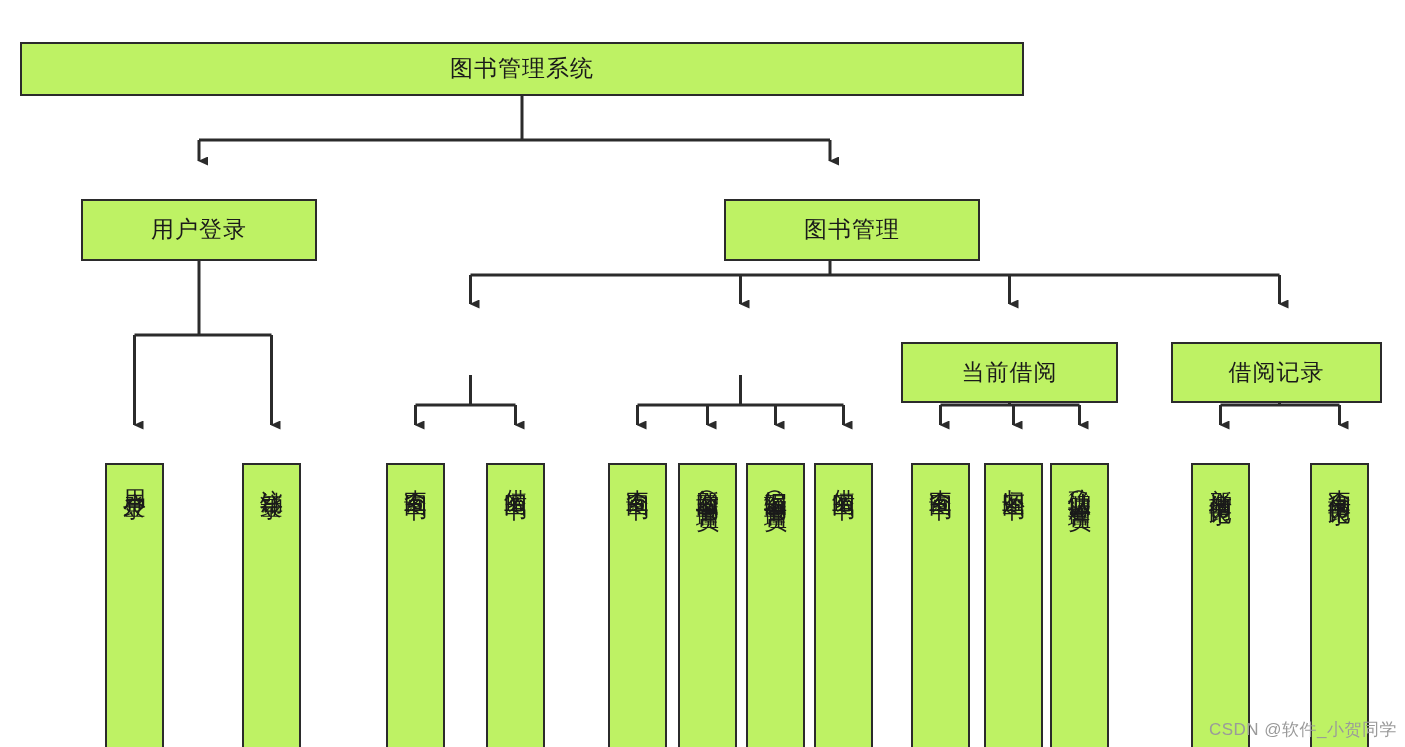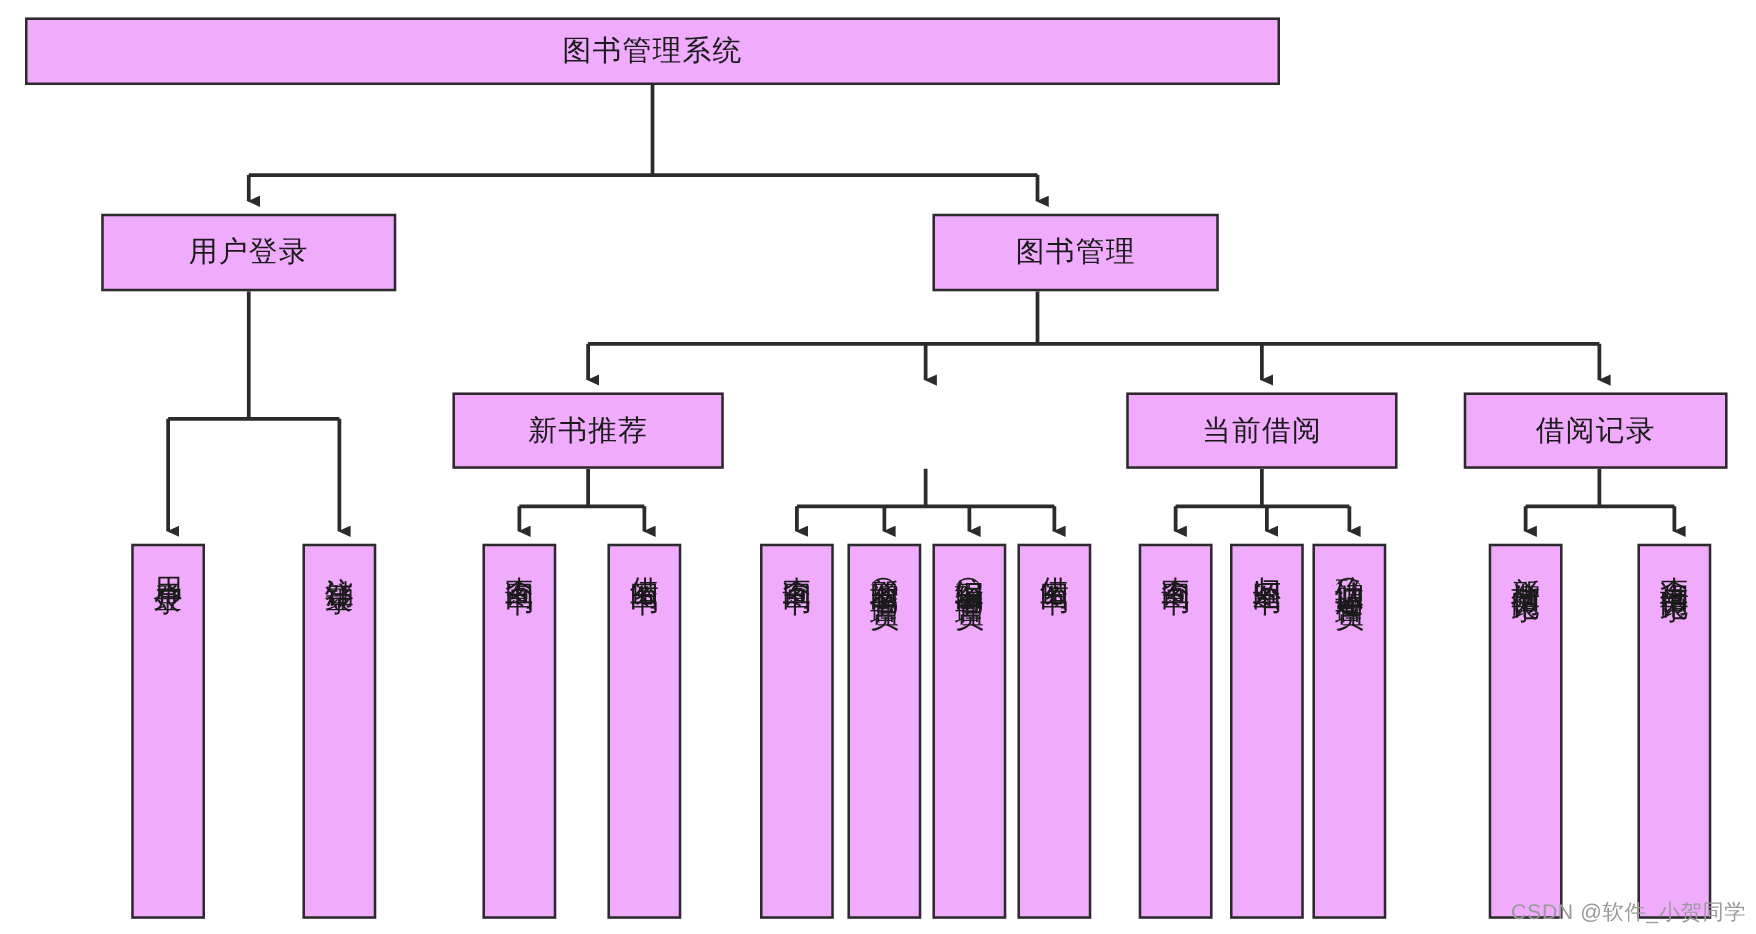--- a/index.html
+++ b/index.html
@@ -22,26 +22,27 @@
     position: absolute;
     left: 0;
     top: 0;
     width: 1405px;
     height: 747px;
     pointer-events: none;
   }
   .node {
     position: absolute;
     box-sizing: border-box;
-    background: #f0abfc;
+    background: #bef264;
     border: 2px solid #2b2b2b;
     display: flex;
     align-items: center;
     justify-content: center;
     z-index: 2;
+    margin-top: 28px;
   }
   .node-label {
     color: #1a1a1a;
     text-align: center;
     line-height: 1.18;
     white-space: pre;
   }
   .node.horizontal .node-label {
     font-size: 23px;
     letter-spacing: 1px;
@@ -117,27 +118,24 @@
       </g>
   </svg>
 
   <div class="node horizontal" style="left: 20px; top: 14px; width: 1004px; height: 54px;">
     <span class="node-label">图书管理系统</span>
   </div>
 
   <div class="node horizontal" style="left: 81px; top: 171px; width: 236px; height: 62px;">
     <span class="node-label">用户登录</span>
   </div>
-  <div class="node horizontal" style="left: 746px; top: 171px; width: 229px; height: 62px;">
+  <div class="node horizontal" style="left: 724px; top: 171px; width: 256px; height: 62px;">
     <span class="node-label">图书管理</span>
   </div>
 
-  <div class="node horizontal" style="left: 362px; top: 314px; width: 217px; height: 61px;">
-    <span class="node-label">新书推荐</span>
-  </div>
   <div class="node horizontal" style="left: 901px; top: 314px; width: 217px; height: 61px;">
     <span class="node-label">当前借阅</span>
   </div>
   <div class="node horizontal" style="left: 1171px; top: 314px; width: 211px; height: 61px;">
     <span class="node-label">借阅记录</span>
   </div>
 
   <div class="node vertical" style="left: 105px; top: 435px; width: 59px; height: 300px;">
     <span class="node-label">用户登录</span>
   </div>

